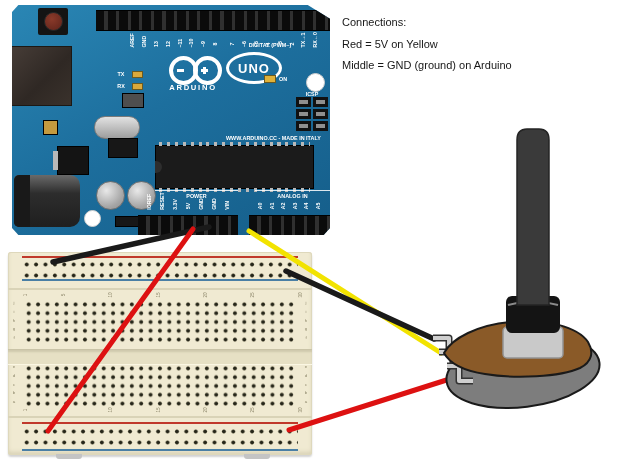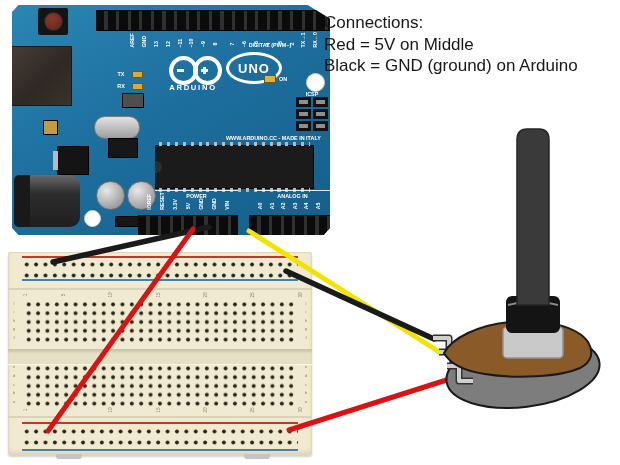--- a/index.html
+++ b/index.html
@@ -1,21 +1,21 @@
 <!DOCTYPE html>
 <html><head>
 <meta charset="utf-8">
 <style>
   html,body{margin:0;padding:0;background:#fff;}
   .slide{position:relative;width:620px;height:465px;background:#ffffff;overflow:hidden;
          font-family:"Liberation Sans",sans-serif;}
 
   
-  .annotation{position:absolute;left:324px;top:12px;width:272px;color:#171717;
-              font-size:17px;line-height:21.5px;}
+  .annotation{position:absolute;left:342px;top:12px;width:272px;color:#171717;
+              font-size:11px;line-height:21.5px;}
 
   
   .arduino{position:absolute;left:12px;top:5px;width:318px;height:230px;
            background:linear-gradient(150deg,#2a86b4 0%,#1d6f9e 45%,#155e8a 100%);
            clip-path:polygon(0 3%,2% 0,93% 0,100% 6%,100% 97%,98% 100%,2% 100%,0 97%);}
   .hdr{position:absolute;background:repeating-linear-gradient(90deg,#0b0b0b 0 8.4px,#303030 8.4px 11.6px);
        border-top:1px solid #000;border-bottom:1px solid #000;}
   .vlabels{position:absolute;display:flex;}
   .vlabels span{flex:0 0 auto;width:11.9px;text-align:center;color:#fff;font-weight:bold;
                 font-size:9px;transform:rotate(-90deg) scale(0.58);transform-origin:50% 50%;
@@ -255,22 +255,22 @@
     <div class="railline" style="top:170px;background:#c0392b;"></div>
     <div class="rail-dots" style="left:14px;top:174px;width:276px;"></div>
     <div class="railline" style="top:197px;background:#4a7fa5;"></div>
 
     <div class="foot" style="left:48px;"></div>
     <div class="foot" style="left:236px;"></div>
   </div>
 
   <div class="annotation">
     <div>Connections:</div>
-    <div>Red = 5V on Middle</div>
-    <div>Black = GND (ground) on Arduino</div>
+    <div>Red = 5V on Yellow</div>
+    <div>Middle = GND (ground) on Arduino</div>
   </div>
 
   <svg class="overlay" viewBox="0 0 620 465">
 
     <line x1="209" y1="227" x2="53" y2="262" stroke="#1a1a1a" stroke-width="5.5" stroke-linecap="round"></line>
     <line x1="193" y1="229" x2="48" y2="431" stroke="#dd1111" stroke-width="5" stroke-linecap="round"></line>
     <line x1="249" y1="231" x2="441" y2="353" stroke="#f2e300" stroke-width="5" stroke-linecap="round"></line>
     <line x1="286" y1="271" x2="434" y2="339" stroke="#1a1a1a" stroke-width="5.5" stroke-linecap="round"></line>
     <line x1="289" y1="430" x2="456" y2="377" stroke="#dd1111" stroke-width="5" stroke-linecap="round"></line>
 

